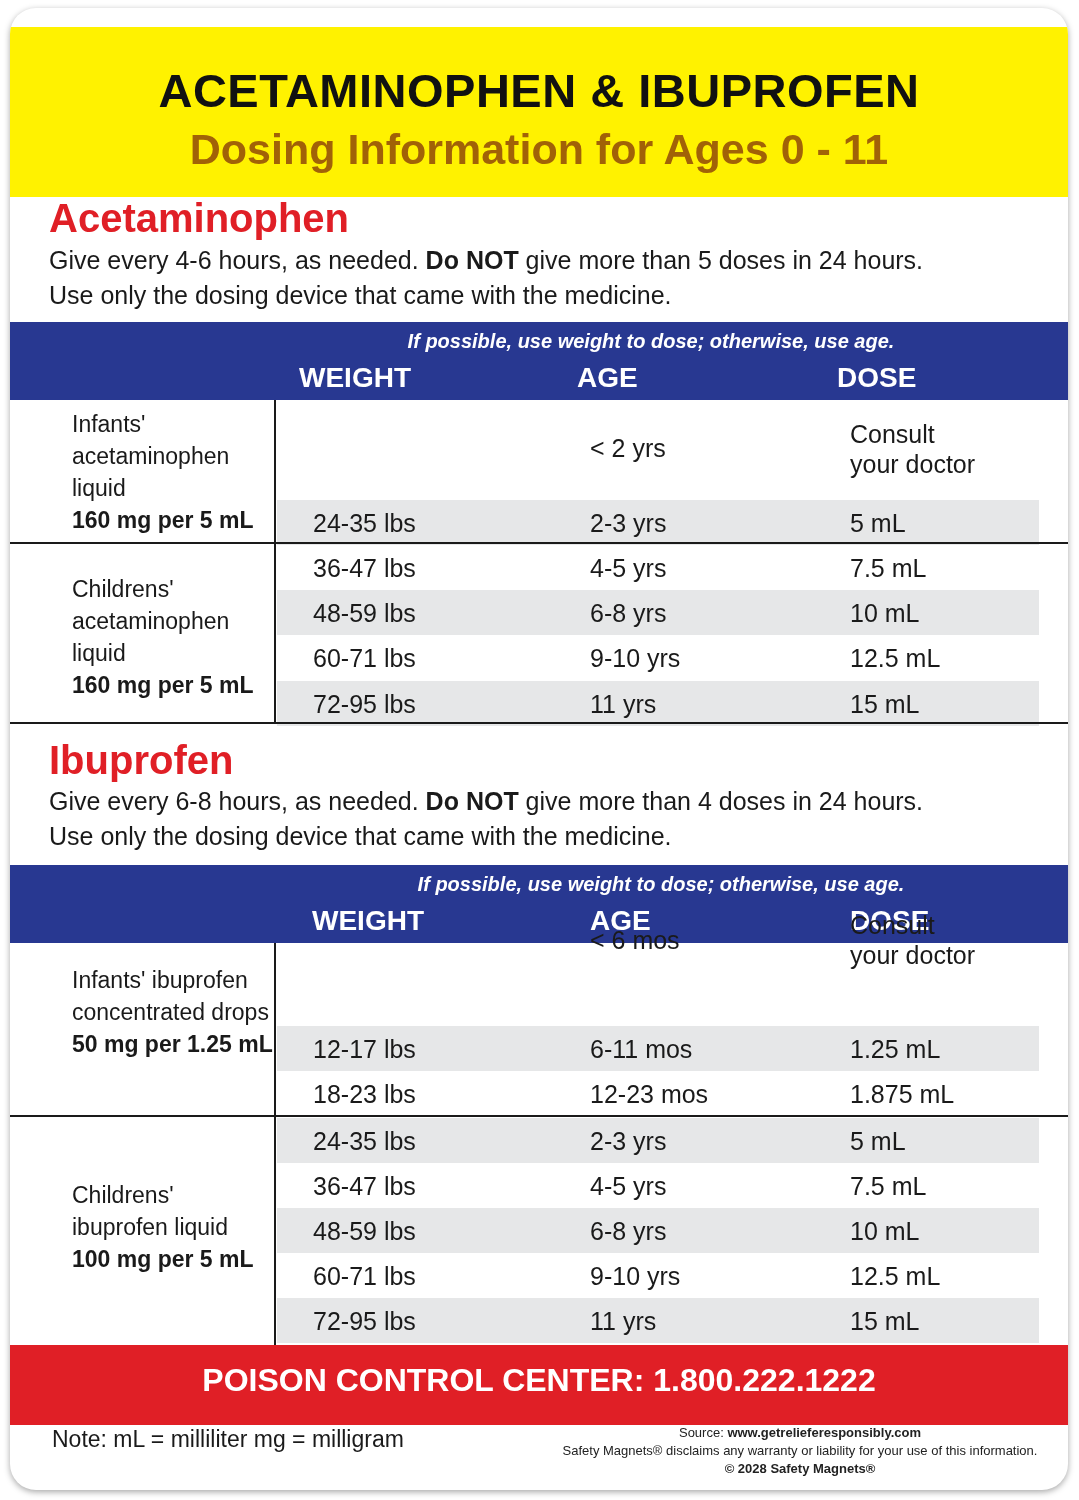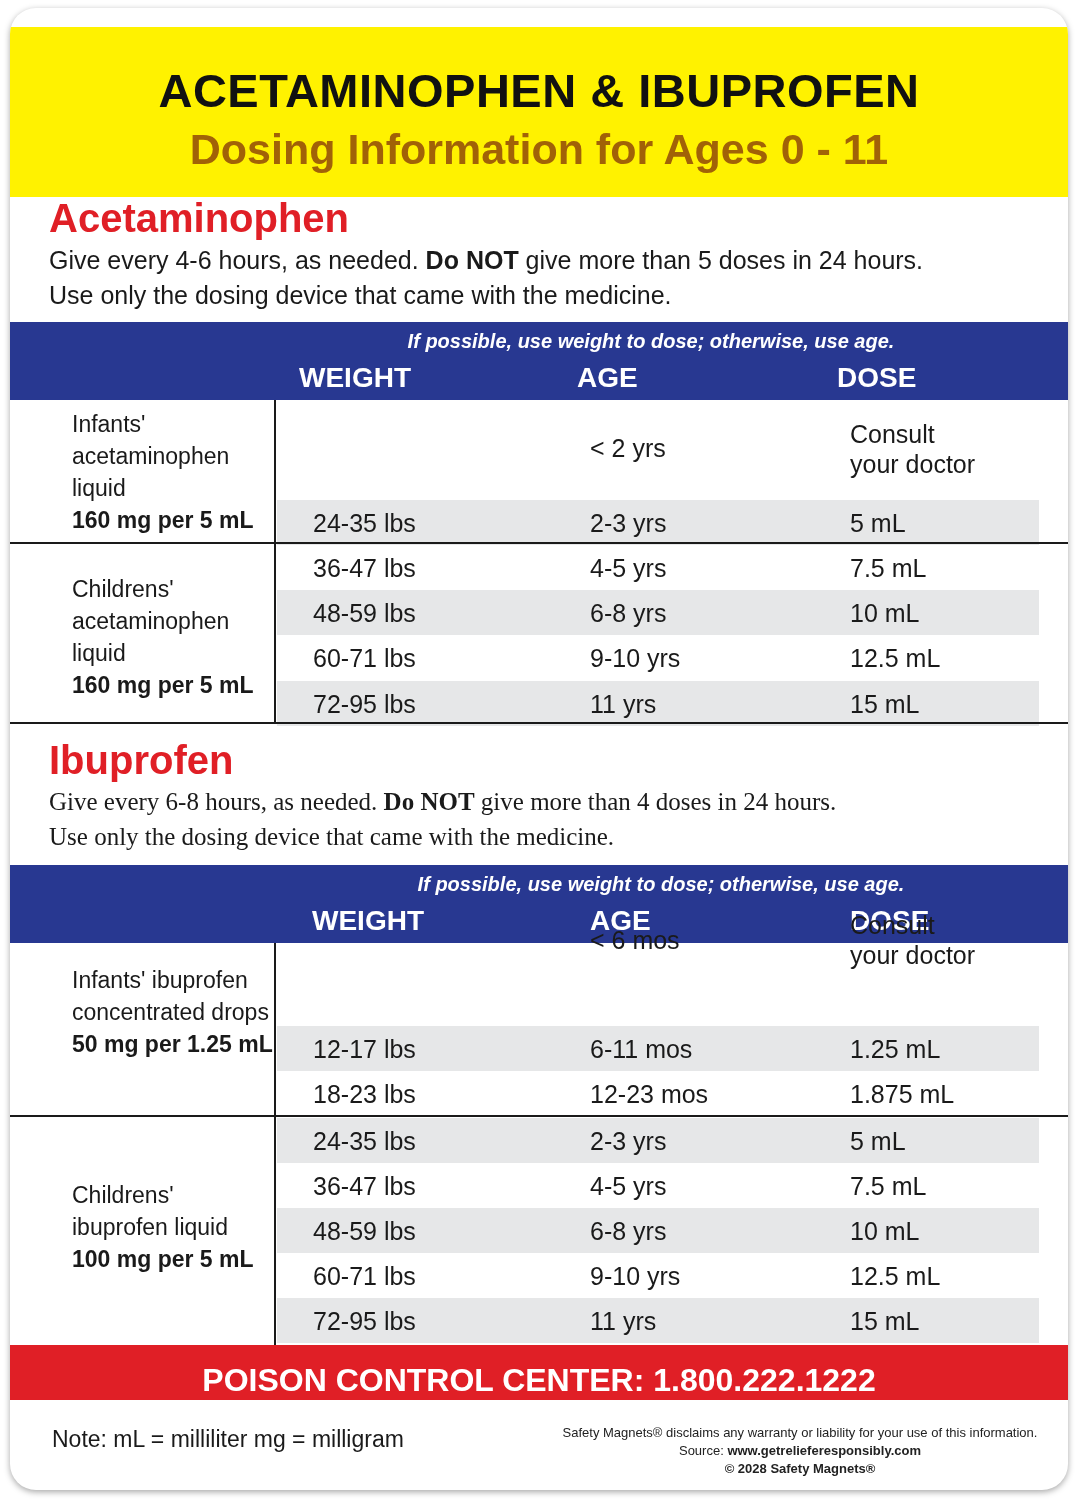--- a/index.html
+++ b/index.html
@@ -14,21 +14,21 @@
   .thead{position:absolute;left:0;width:1058px;height:78px;background:#283891;color:#fff;}
   .thead .note{position:absolute;left:0;width:100%;top:8px;font-size:20px;font-style:italic;font-weight:bold;margin-left:32px;}
   .thead .col{position:absolute;top:40px;font-size:28px;font-weight:bold;}
   .row{position:absolute;left:267px;width:762px;height:45px;font-size:25px;}
   .row.shade{background:#e6e7e8;}
   .row span{position:absolute;top:9px;}
   .vline{position:absolute;left:264px;width:2px;background:#1a1a1a;}
   .hline{position:absolute;left:0;height:2px;background:#1a1a1a;}
   .prod{position:absolute;left:39px;font-size:23px;line-height:32px;color:#1a1a1a;margin-left:23px;}
   .prod b{font-weight:bold;}
-  .poison{position:absolute;left:0;top:1337px;width:1058px;height:55px;background:#e01f26;color:#fff;font-size:32px;font-weight:bold;text-align:center;line-height:70px;}
+  .poison{position:absolute;left:0;top:1337px;width:1058px;height:80px;background:#e01f26;color:#fff;font-size:32px;font-weight:bold;text-align:center;line-height:70px;}
   .footnote{position:absolute;left:42px;top:1418px;font-size:23px;text-align:right;}
   .source{position:absolute;left:540px;top:1416px;width:500px;text-align:center;font-size:13px;line-height:18px;color:#222;}
 </style>
 </head>
 <body>
 
 <div class="card">
 
   <div class="header">
     <div class="t1">ACETAMINOPHEN &amp; IBUPROFEN</div>
@@ -89,21 +89,21 @@
   </div>
   <div class="row shade" style="top:673px;">
     <span style="left:36px;">72-95 lbs</span>
     <span style="left:313px;">11 yrs</span>
     <span style="left:573px;">15 mL</span>
   </div>
   <div class="hline" style="top:714px;width:1058px;"></div>
   <div class="vline" style="top:392px;height:324px;"></div>
 
   <div class="sec-title" style="top:730px;">Ibuprofen</div>
-  <div class="sec-desc" style="top:776px;font-family:Liberation Serif, serif;">
+  <div class="sec-desc" style="top:776px;">
     <div><span>Give every 6-8 hours, as needed. </span><b>Do NOT</b><span> give more than 4 doses in 24 hours.</span></div>
     <div>Use only the dosing device that came with the medicine.</div>
   </div>
 
   <div class="thead" style="top:857px;">
     <div class="note" style="text-align:center;padding-left:180px;box-sizing:border-box;">If possible, use weight to dose; otherwise, use age.</div>
     <div class="col" style="left:302px;">WEIGHT</div>
     <div class="col" style="left:580px;">AGE</div>
     <div class="col" style="left:840px;">DOSE</div>
   </div>
@@ -159,17 +159,17 @@
     <span style="left:36px;">72-95 lbs</span>
     <span style="left:313px;">11 yrs</span>
     <span style="left:573px;">15 mL</span>
   </div>
   <div class="vline" style="top:935px;height:402px;"></div>
 
   <div class="poison">POISON CONTROL CENTER: 1.800.222.1222</div>
 
   <div class="footnote">Note: mL = milliliter  mg = milligram</div>
   <div class="source">
+    <div><span>Source: </span><b>www.getrelieferesponsibly.com</b></div>
     <div>Safety Magnets® disclaims any warranty or liability for your use of this information.</div>
-    <div><span>Source: </span><b>www.getrelieferesponsibly.com</b></div>
     <div style="font-weight:bold;">© 2028 Safety Magnets®</div>
   </div>
 </div>
 
 </body></html>

